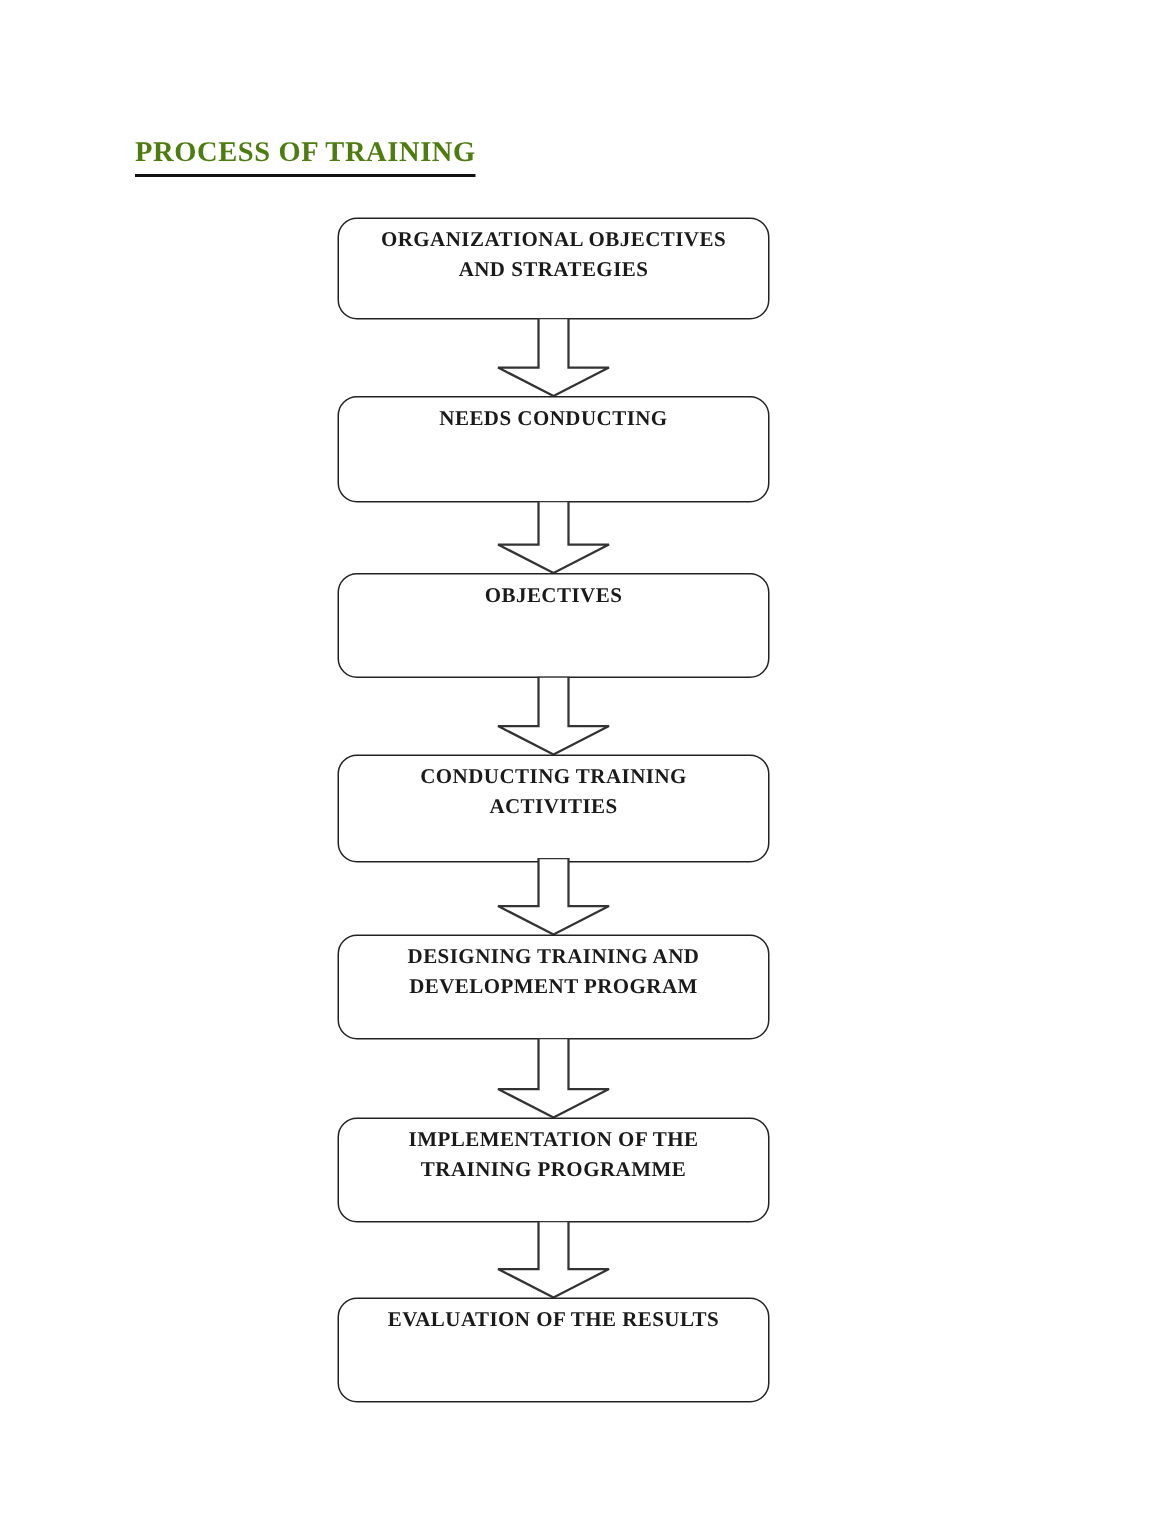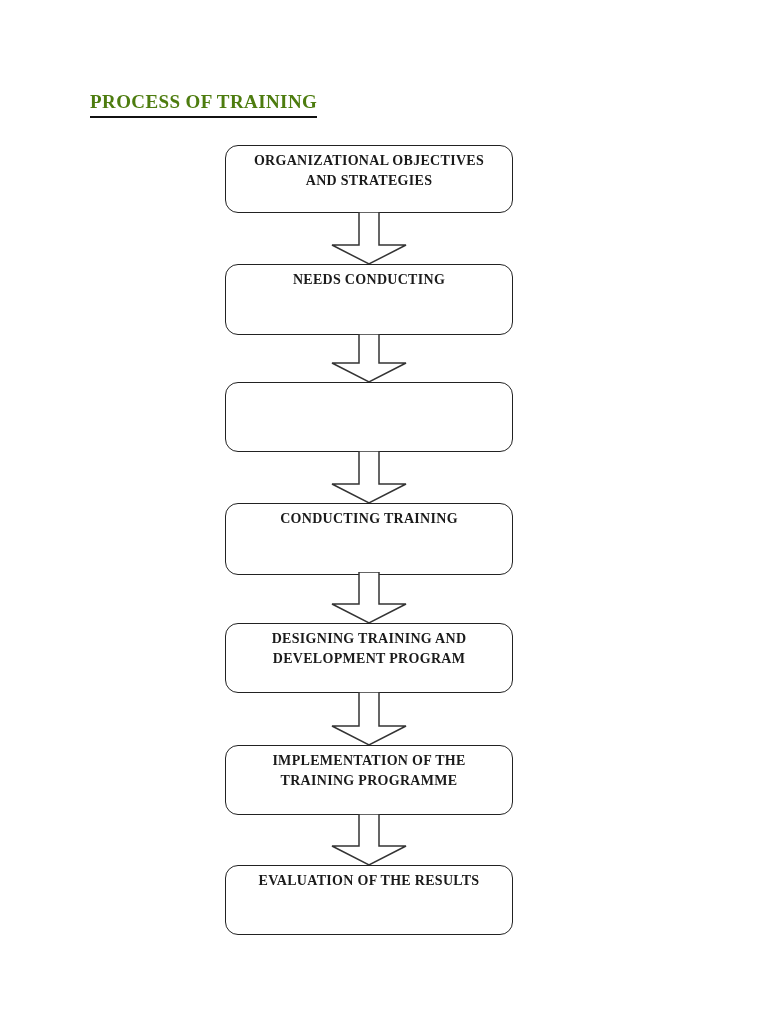--- a/index.html
+++ b/index.html
@@ -74,28 +74,30 @@
       <div class="flow-box" style="top: 264px; height: 71px; border-color: rgb(34, 34, 34); background: rgb(255, 255, 255);">
         <div class="flow-box-text" style="color: rgb(26, 26, 26);">
           <div>NEEDS CONDUCTING</div>
         </div>
       </div>
       <svg class="flow-arrow" width="78" height="49" viewBox="0 0 78 49" style="top: 334px;">
         <polygon points="29,0 29,29 2,29 39,48 76,29 49,29 49,0" fill="#ffffff" stroke="#333333" stroke-width="1.5" stroke-linejoin="miter"></polygon>
       </svg>
       <div class="flow-box" style="top: 382px; height: 70px; border-color: rgb(34, 34, 34); background: rgb(255, 255, 255);">
         <div class="flow-box-text" style="color: rgb(26, 26, 26);">
+          <div>OBJECTIVES</div>
         </div>
       </div>
       <svg class="flow-arrow" width="78" height="53" viewBox="0 0 78 53" style="top: 451px;">
         <polygon points="29,0 29,33 2,33 39,52 76,33 49,33 49,0" fill="#ffffff" stroke="#333333" stroke-width="1.5" stroke-linejoin="miter"></polygon>
       </svg>
       <div class="flow-box" style="top: 503px; height: 72px; border-color: rgb(34, 34, 34); background: rgb(255, 255, 255);">
         <div class="flow-box-text" style="color: rgb(26, 26, 26);">
           <div>CONDUCTING TRAINING</div>
+          <div>ACTIVITIES</div>
         </div>
       </div>
       <svg class="flow-arrow" width="78" height="52" viewBox="0 0 78 52" style="top: 572px;">
         <polygon points="29,0 29,32 2,32 39,51 76,32 49,32 49,0" fill="#ffffff" stroke="#333333" stroke-width="1.5" stroke-linejoin="miter"></polygon>
       </svg>
       <div class="flow-box" style="top: 623px; height: 70px; border-color: rgb(34, 34, 34); background: rgb(255, 255, 255);">
         <div class="flow-box-text" style="color: rgb(26, 26, 26);">
           <div>DESIGNING TRAINING AND</div>
           <div>DEVELOPMENT PROGRAM</div>
         </div>

